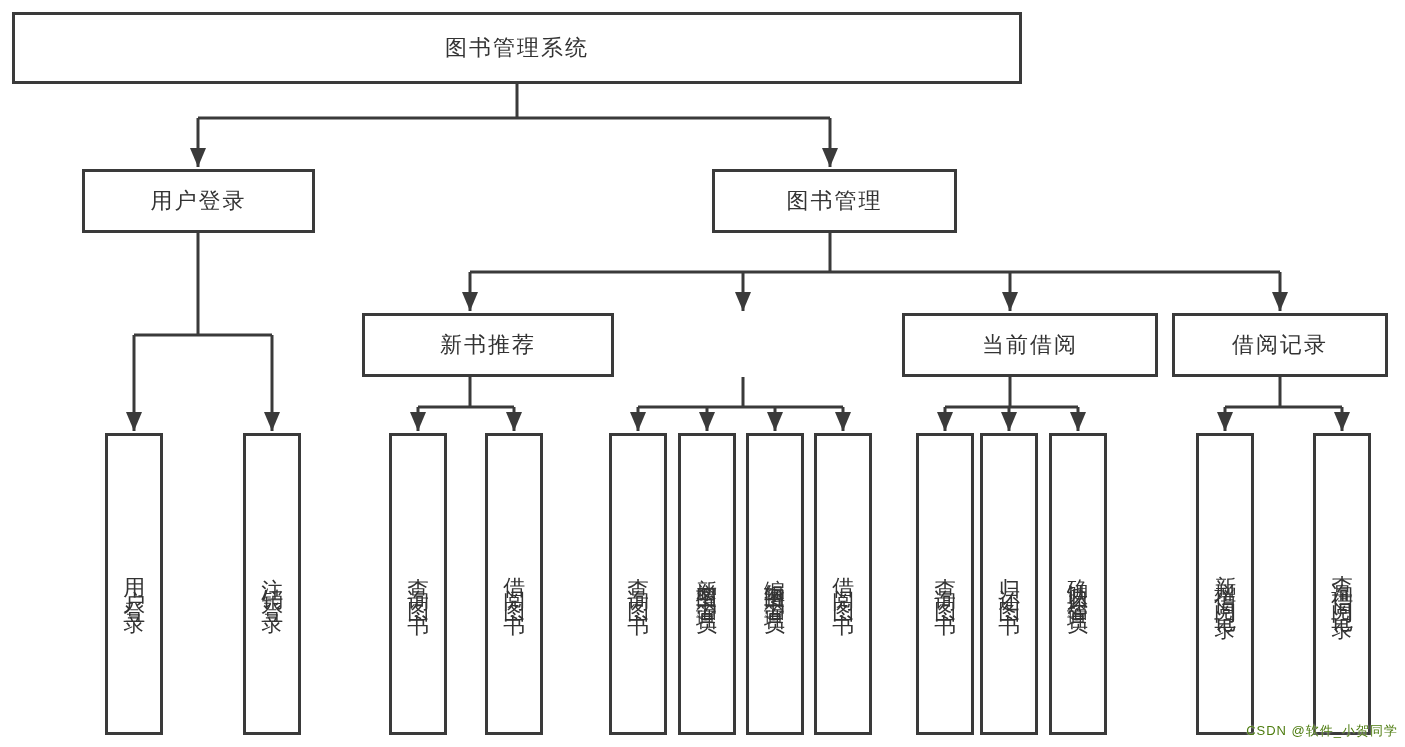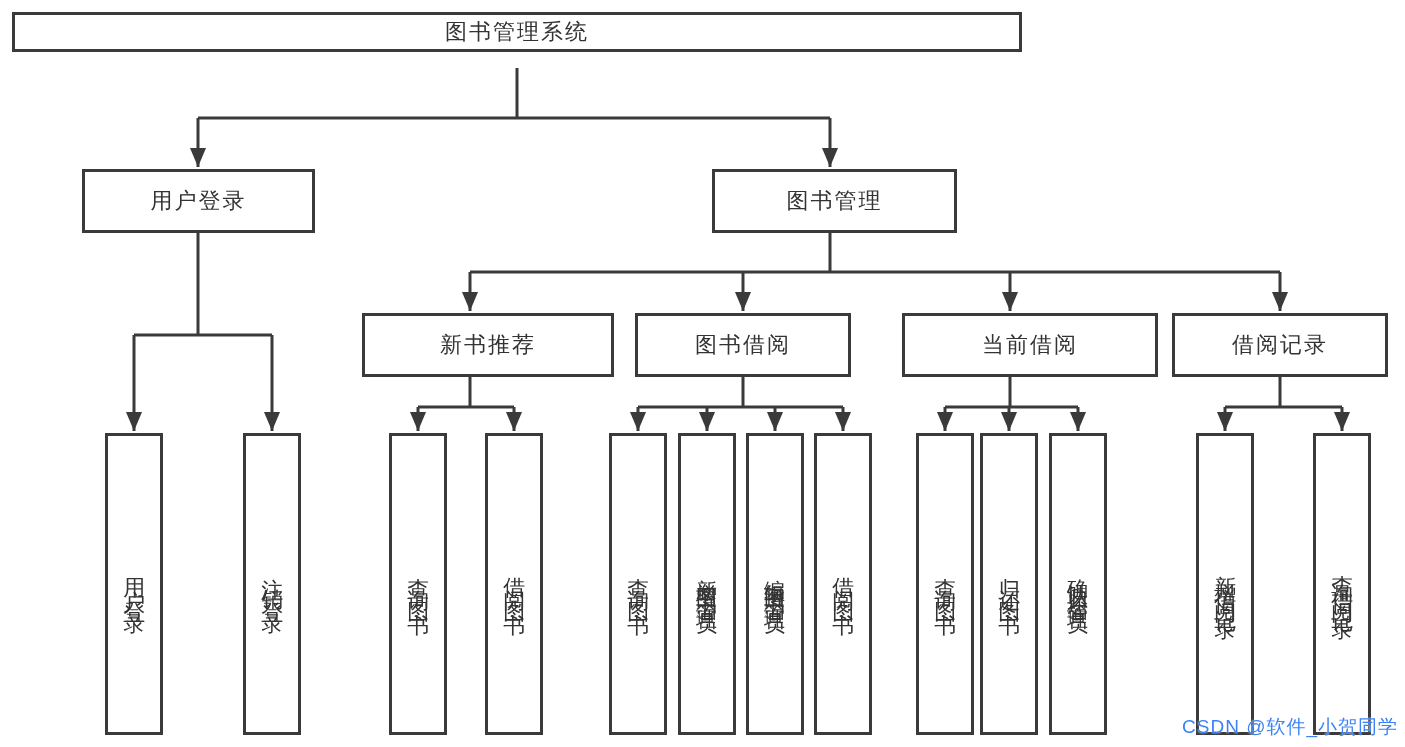--- a/index.html
+++ b/index.html
@@ -12,21 +12,21 @@
     display:flex;align-items:center;justify-content:center;
     text-align:center;line-height:1.2;
   }
   .h{font-size:22px;letter-spacing:2px;white-space:nowrap;}
   .v{writing-mode:vertical-rl;text-orientation:mixed;font-size:22px;}
   .s4{letter-spacing:12px;}
   .s6{letter-spacing:9px;}
   .s9{letter-spacing:5px;font-size:21px;}
   .watermark{
     position:absolute;right:7px;bottom:7px;z-index:5;
-    font-size:19px;color:#3b82f6;letter-spacing:1px;
+    font-size:13px;color:#4d7c0f;letter-spacing:1px;
     text-shadow:0 0 2px #ffffff;pointer-events:none;white-space:nowrap;
   }
 </style>
 </head>
 <body>
 
 <div class="stage">
 
   <svg class="connectors" viewBox="0 0 1405 747" xmlns="http://www.w3.org/2000/svg">
     <defs>
@@ -59,27 +59,26 @@
       <line x1="775" y1="407" x2="775" y2="431" marker-end="url(#arw)"></line>
       <line x1="843" y1="407" x2="843" y2="431" marker-end="url(#arw)"></line>
       <line x1="945" y1="407" x2="945" y2="431" marker-end="url(#arw)"></line>
       <line x1="1009" y1="407" x2="1009" y2="431" marker-end="url(#arw)"></line>
       <line x1="1078" y1="407" x2="1078" y2="431" marker-end="url(#arw)"></line>
       <line x1="1225" y1="407" x2="1225" y2="431" marker-end="url(#arw)"></line>
       <line x1="1342" y1="407" x2="1342" y2="431" marker-end="url(#arw)"></line>
     </g>
   </svg>
 
-  <div class="node h" style="left:12px;top:12px;width:1010px;height:40px">图书管理系统</div>
+  <div class="node h" style="left:12px;top:12px;width:1010px;height:72px">图书管理系统</div>
 
   <div class="node h" style="left:82px;top:169px;width:233px;height:64px">用户登录</div>
   <div class="node h" style="left:712px;top:169px;width:245px;height:64px">图书管理</div>
 
   <div class="node h" style="left:362px;top:313px;width:252px;height:64px">新书推荐</div>
-  <div class="node h" style="left:635px;top:313px;width:216px;height:64px">图书借阅</div>
   <div class="node h" style="left:902px;top:313px;width:256px;height:64px">当前借阅</div>
   <div class="node h" style="left:1172px;top:313px;width:216px;height:64px">借阅记录</div>
 
   <div class="node v s4" style="left:105px;top:433px;width:58px;height:302px">用户登录</div>
   <div class="node v s4" style="left:243px;top:433px;width:58px;height:302px">注销登录</div>
   <div class="node v s4" style="left:389px;top:433px;width:58px;height:302px">查询图书</div>
   <div class="node v s4" style="left:485px;top:433px;width:58px;height:302px">借阅图书</div>
   <div class="node v s4" style="left:609px;top:433px;width:58px;height:302px">查询图书</div>
   <div class="node v s9" style="left:678px;top:433px;width:58px;height:302px">新增图书（管理员）</div>
   <div class="node v s9" style="left:746px;top:433px;width:58px;height:302px">编辑图书（管理员）</div>

